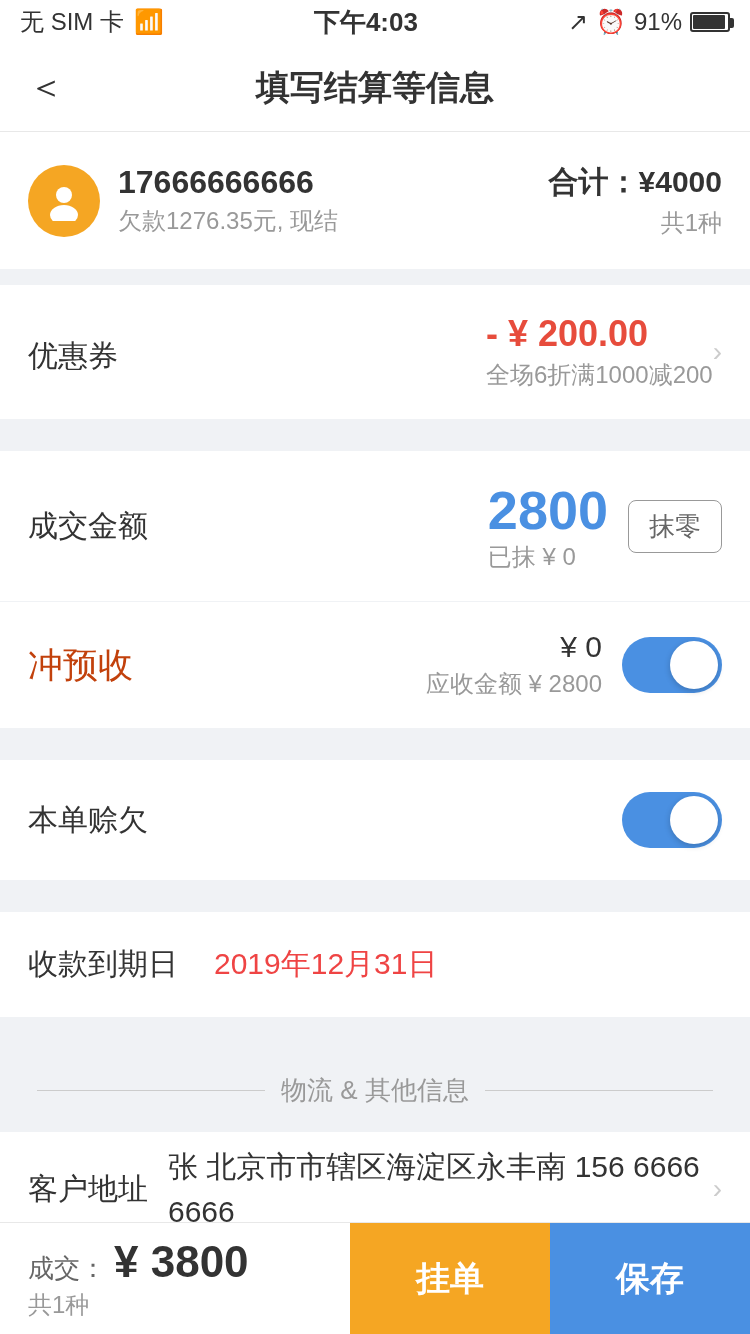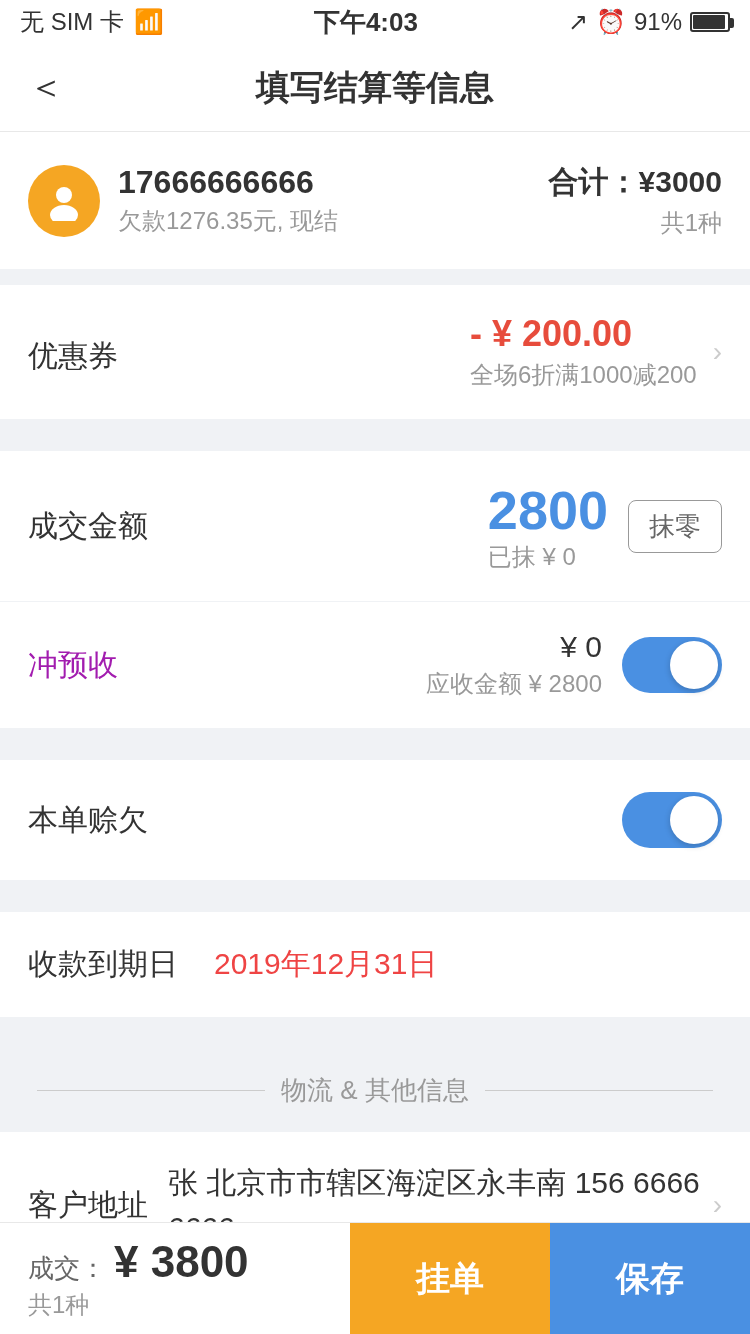--- a/index.html
+++ b/index.html
@@ -129,21 +129,20 @@
       border-bottom: none;
     }
     .row-label {
       font-size: 30px;
       color: #333;
       margin-top: 8px;
     }
     .row-right {
       display: flex;
       align-items: center;
-      gap: 16px;
     }
     .row-sub {
       font-size: 24px;
       color: #999;
       margin-top: 4px;
       text-align: right;
     }
     .discount-value {
       font-size: 36px;
       font-weight: 600;
@@ -214,22 +213,22 @@
 
     
     .precharge-row {
       padding: 28px 28px;
       display: flex;
       align-items: center;
       justify-content: space-between;
       background: #fff;
     }
     .precharge-label {
-      font-size: 30px;
-      color: #a21caf;
+      font-size: 35px;
+      color: #c2410c;
     }
     .precharge-right {
       display: flex;
       align-items: center;
       gap: 20px;
     }
     .precharge-value-block {
       text-align: right;
     }
     .precharge-value {
@@ -286,21 +285,21 @@
       background: #ccc;
     }
     .section-header-text {
       font-size: 26px;
       color: #999;
       white-space: nowrap;
     }
 
     
     .address-row {
-      padding: 28px 28px;
+      padding: 12px 28px;
       display: flex;
       align-items: center;
       justify-content: space-between;
       background: #fff;
     }
     .address-label {
       font-size: 30px;
       color: #333;
       flex-shrink: 0;
       margin-right: 20px;
@@ -424,21 +423,21 @@
             <circle cx="20" cy="14" r="8"></circle>
             <ellipse cx="20" cy="34" rx="14" ry="10"></ellipse>
           </svg>
         </div>
         <div class="user-info">
           <div class="phone">17666666666</div>
           <div class="debt">欠款1276.35元, 现结</div>
         </div>
       </div>
       <div class="user-total">
-        <div class="amount">合计：¥3000</div>
+        <div class="amount">合计：¥4000</div>
         <div class="count">共1种</div>
       </div>
     </div>
   </div>
 
   <div class="card">
     <div class="row-item">
       <div class="row-label">优惠券</div>
       <div class="row-right">
         <div>

